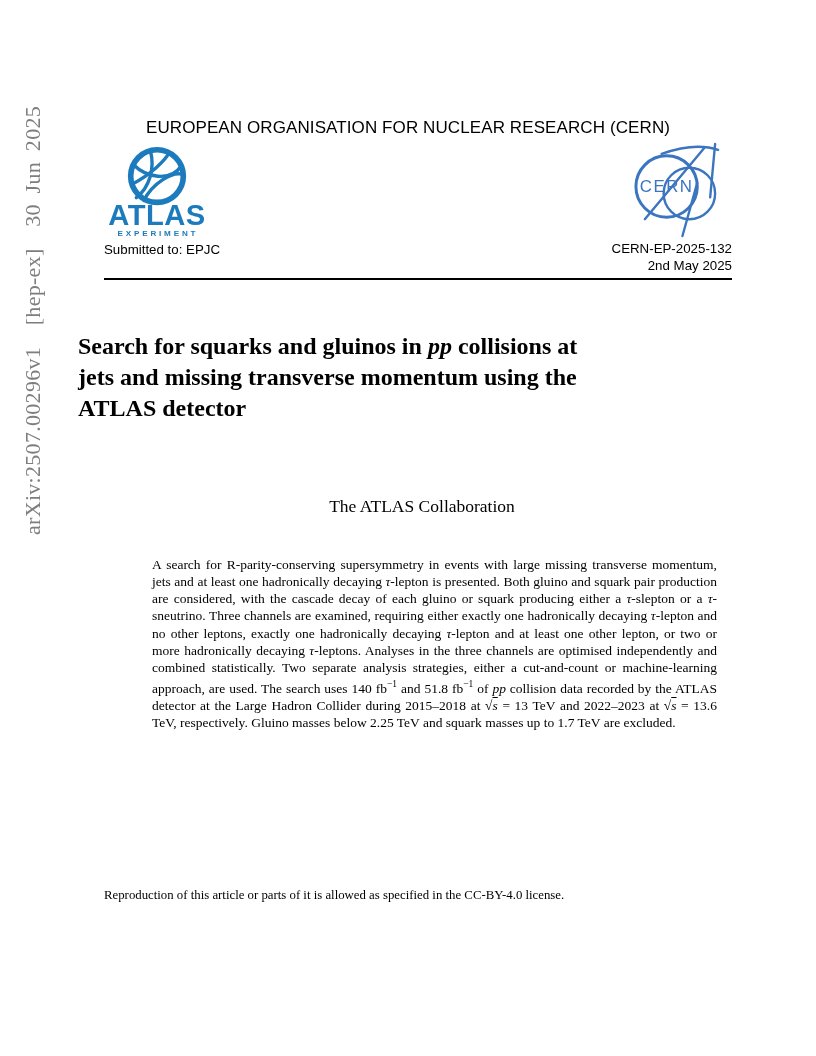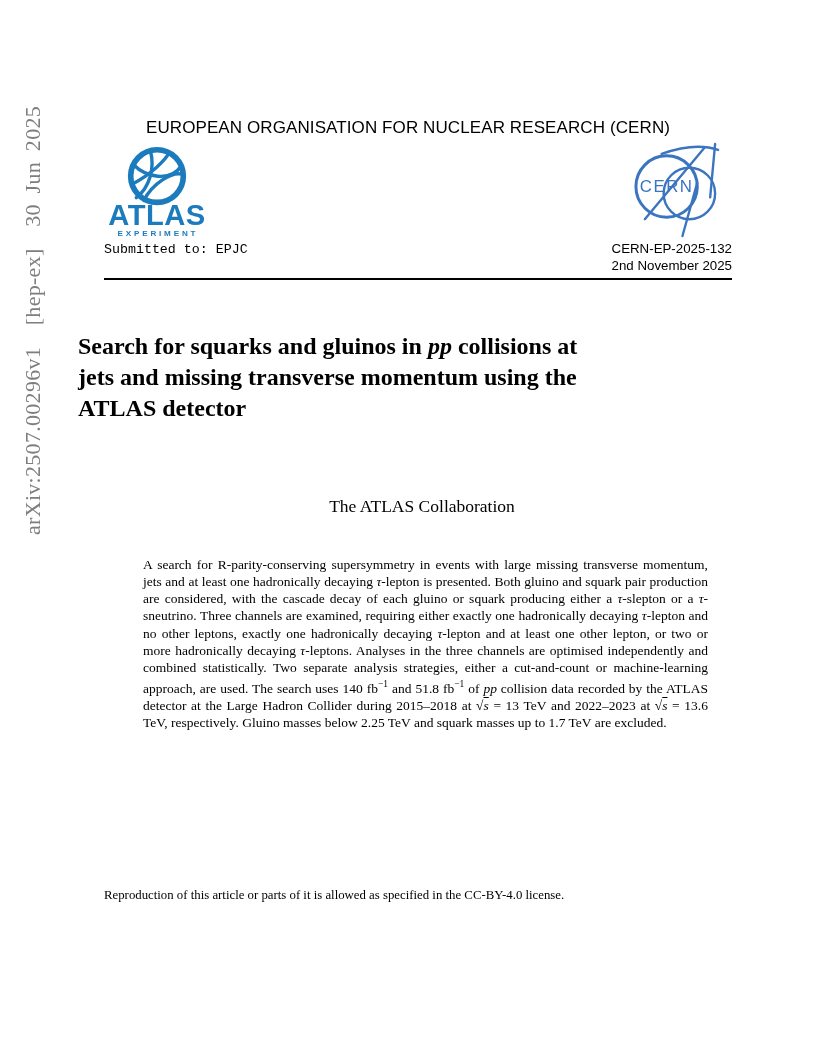--- a/index.html
+++ b/index.html
@@ -56,21 +56,21 @@
     top: 141px;
     width: 99px;
     height: 99px;
     color: #3b74bf;
   }
 
   .submitted-to {
     position: absolute;
     left: 104px;
     top: 242px;
-    font-family: Liberation Mono, monospace;
+    font-family: Liberation Sans, sans-serif;
     font-size: 13.3px;
   }
   .report-block {
     position: absolute;
     right: 84px;
     top: 241px;
     text-align: right;
     font-family: "Liberation Sans", "DejaVu Sans", sans-serif;
     font-size: 13.3px;
     line-height: 16.5px;
@@ -103,21 +103,21 @@
     left: 0;
     top: 496px;
     width: 100%;
     text-align: center;
     font-size: 17.5px;
     padding-left: 14px;
   }
 
   .abstract {
     position: absolute;
-    left: 143px;
+    left: 152px;
     top: 556px;
     width: 565px;
     margin: 0;
     font-size: 13.5px;
     line-height: 17.15px;
     text-align: justify;
   }
   .abstract sup, .title sup { font-size: 70%; }
 
   .ol { font-style: italic; text-decoration: overline; }
@@ -164,21 +164,21 @@
       <path d="M 55 96 L 70 42" stroke-width="2.4"></path>
       <path d="M 34 13 Q 68 1 91 9" stroke-width="2.4"></path>
     </g>
     <text x="39" y="52" text-anchor="middle" fill="currentColor" font-family="Liberation Sans, DejaVu Sans, sans-serif" font-size="17" letter-spacing="1.5">CERN</text>
   </svg>
 
   <div class="submitted-to">Submitted to: EPJC</div>
 
   <div class="report-block">
     <div>CERN-EP-2025-132</div>
-    <div>2nd November 2025</div>
+    <div>2nd May 2025</div>
   </div>
 
   <div class="rule"></div>
 
   <h1 class="title">
     <span class="tline">Search for squarks and gluinos in <i>pp</i> collisions at</span>
     <span class="tline">jets and missing transverse momentum using the</span>
     <span class="tline">ATLAS detector</span>
   </h1>
 

